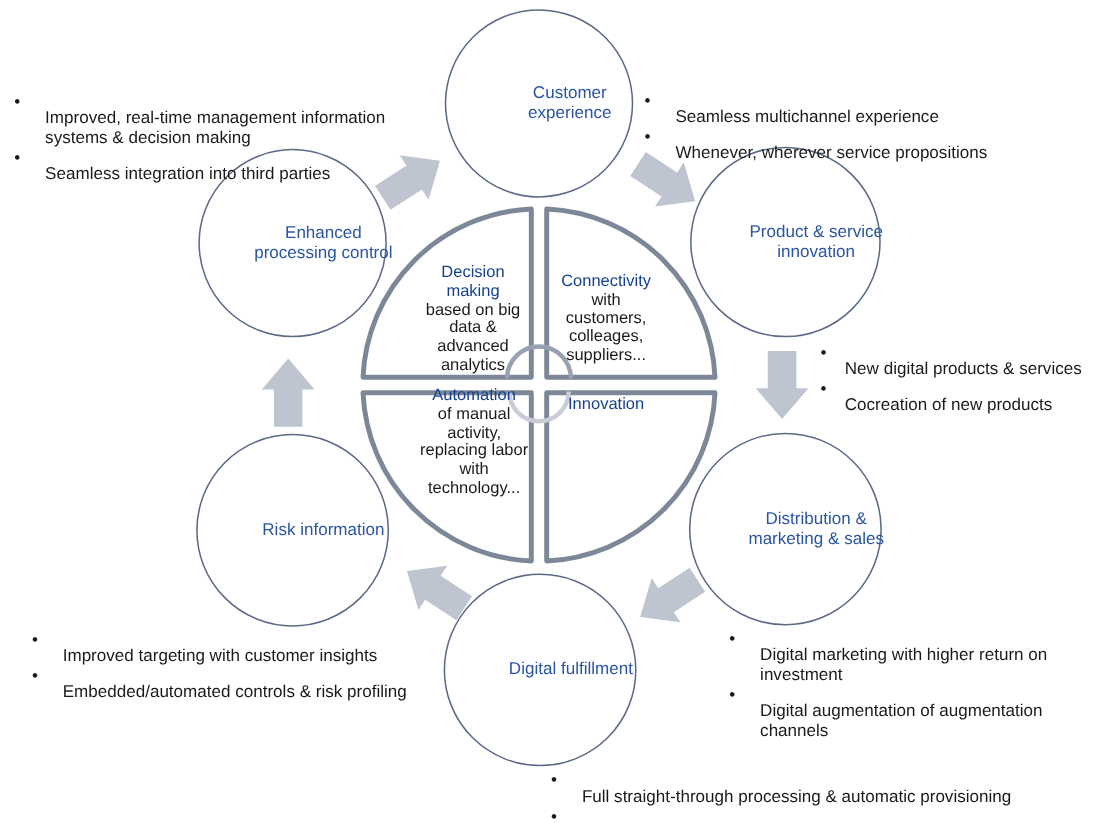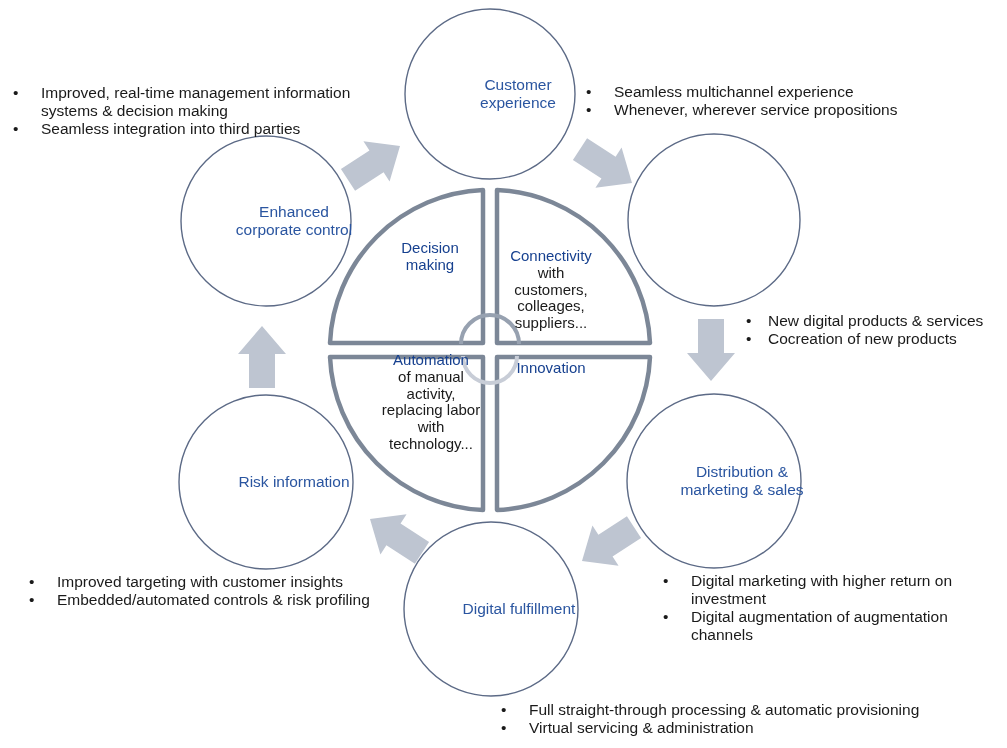--- a/index.html
+++ b/index.html
@@ -27,21 +27,21 @@
     position:absolute;transform:translate(-50%,-50%);
     color:var(--circle-label);font-size:15.5px;line-height:1.15;
     text-align:center;white-space:pre-line;width:170px;margin-left:28px;
   }
   .quad{position:absolute;text-align:center;line-height:1.12;font-size:15px;}
   .quad-title{font-weight:normal;color:var(--quadrant-title);white-space:pre-line;}
   .quad-body{color:var(--body-text);white-space:pre-line;}
   .bullets{position:absolute;font-size:15.5px;line-height:1.16;color:var(--body-text);}
   .bullet-item{display:flex;align-items:flex-start;}
   .bullet-marker{flex:0 0 28px;text-align:left;padding-left:3px;}
-  .bullet-text{flex:1 1 auto;}
+  .bullet-text{flex:1 1 auto;margin-top:15px;}
 </style>
 </head>
 <body>
 
 <div class="stage">
 
   <svg class="layer" width="1007" height="748" viewBox="0 0 1007 748">
 
     <circle class="outer-circle" cx="490" cy="94" r="85"></circle>
     <circle class="outer-circle" cx="714" cy="220" r="86"></circle>
@@ -61,30 +61,36 @@
     <path class="arrow" transform="translate(374,163) rotate(-33)" d="M -31 -13 L 3 -13 L 3 -24 L 31 0 L 3 24 L 3 13 L -31 13 Z"></path>
     <path class="arrow" transform="translate(606,166) rotate(33)" d="M -31 -13 L 3 -13 L 3 -24 L 31 0 L 3 24 L 3 13 L -31 13 Z"></path>
     <path class="arrow" transform="translate(711,350) rotate(90)" d="M -31 -13 L 3 -13 L 3 -24 L 31 0 L 3 24 L 3 13 L -31 13 Z"></path>
     <path class="arrow" transform="translate(608,544) rotate(147)" d="M -31 -13 L 3 -13 L 3 -24 L 31 0 L 3 24 L 3 13 L -31 13 Z"></path>
     <path class="arrow" transform="translate(396,536) rotate(213)" d="M -31 -13 L 3 -13 L 3 -24 L 31 0 L 3 24 L 3 13 L -31 13 Z"></path>
     <path class="arrow" transform="translate(262,357) rotate(270)" d="M -31 -13 L 3 -13 L 3 -24 L 31 0 L 3 24 L 3 13 L -31 13 Z"></path>
   </svg>
 
   <div class="circle-label" style="left:490px;top:94px">Customer
 experience</div>
+  <div class="circle-label" style="left:714px;top:220px">Product &amp; service
+innovation</div>
   <div class="circle-label" style="left:714px;top:481px">Distribution &amp;
 marketing &amp; sales</div>
   <div class="circle-label" style="left:491px;top:609px">Digital fulfillment</div>
   <div class="circle-label" style="left:266px;top:482px">Risk information</div>
   <div class="circle-label" style="left:266px;top:221px">Enhanced
-corporate control</div>
+processing control</div>
 
   <div class="quad" style="left:365px;top:240px;width:130px">
     <div class="quad-title">Decision
 making</div>
+    <div class="quad-body">based on big
+data &amp;
+advanced
+analytics</div>
   </div>
   <div class="quad" style="left:491px;top:248px;width:120px">
     <div class="quad-title">Connectivity</div>
     <div class="quad-body">with
 customers,
 colleages,
 suppliers...</div>
   </div>
   <div class="quad" style="left:365px;top:352px;width:132px">
     <div class="quad-title">Automation</div>

